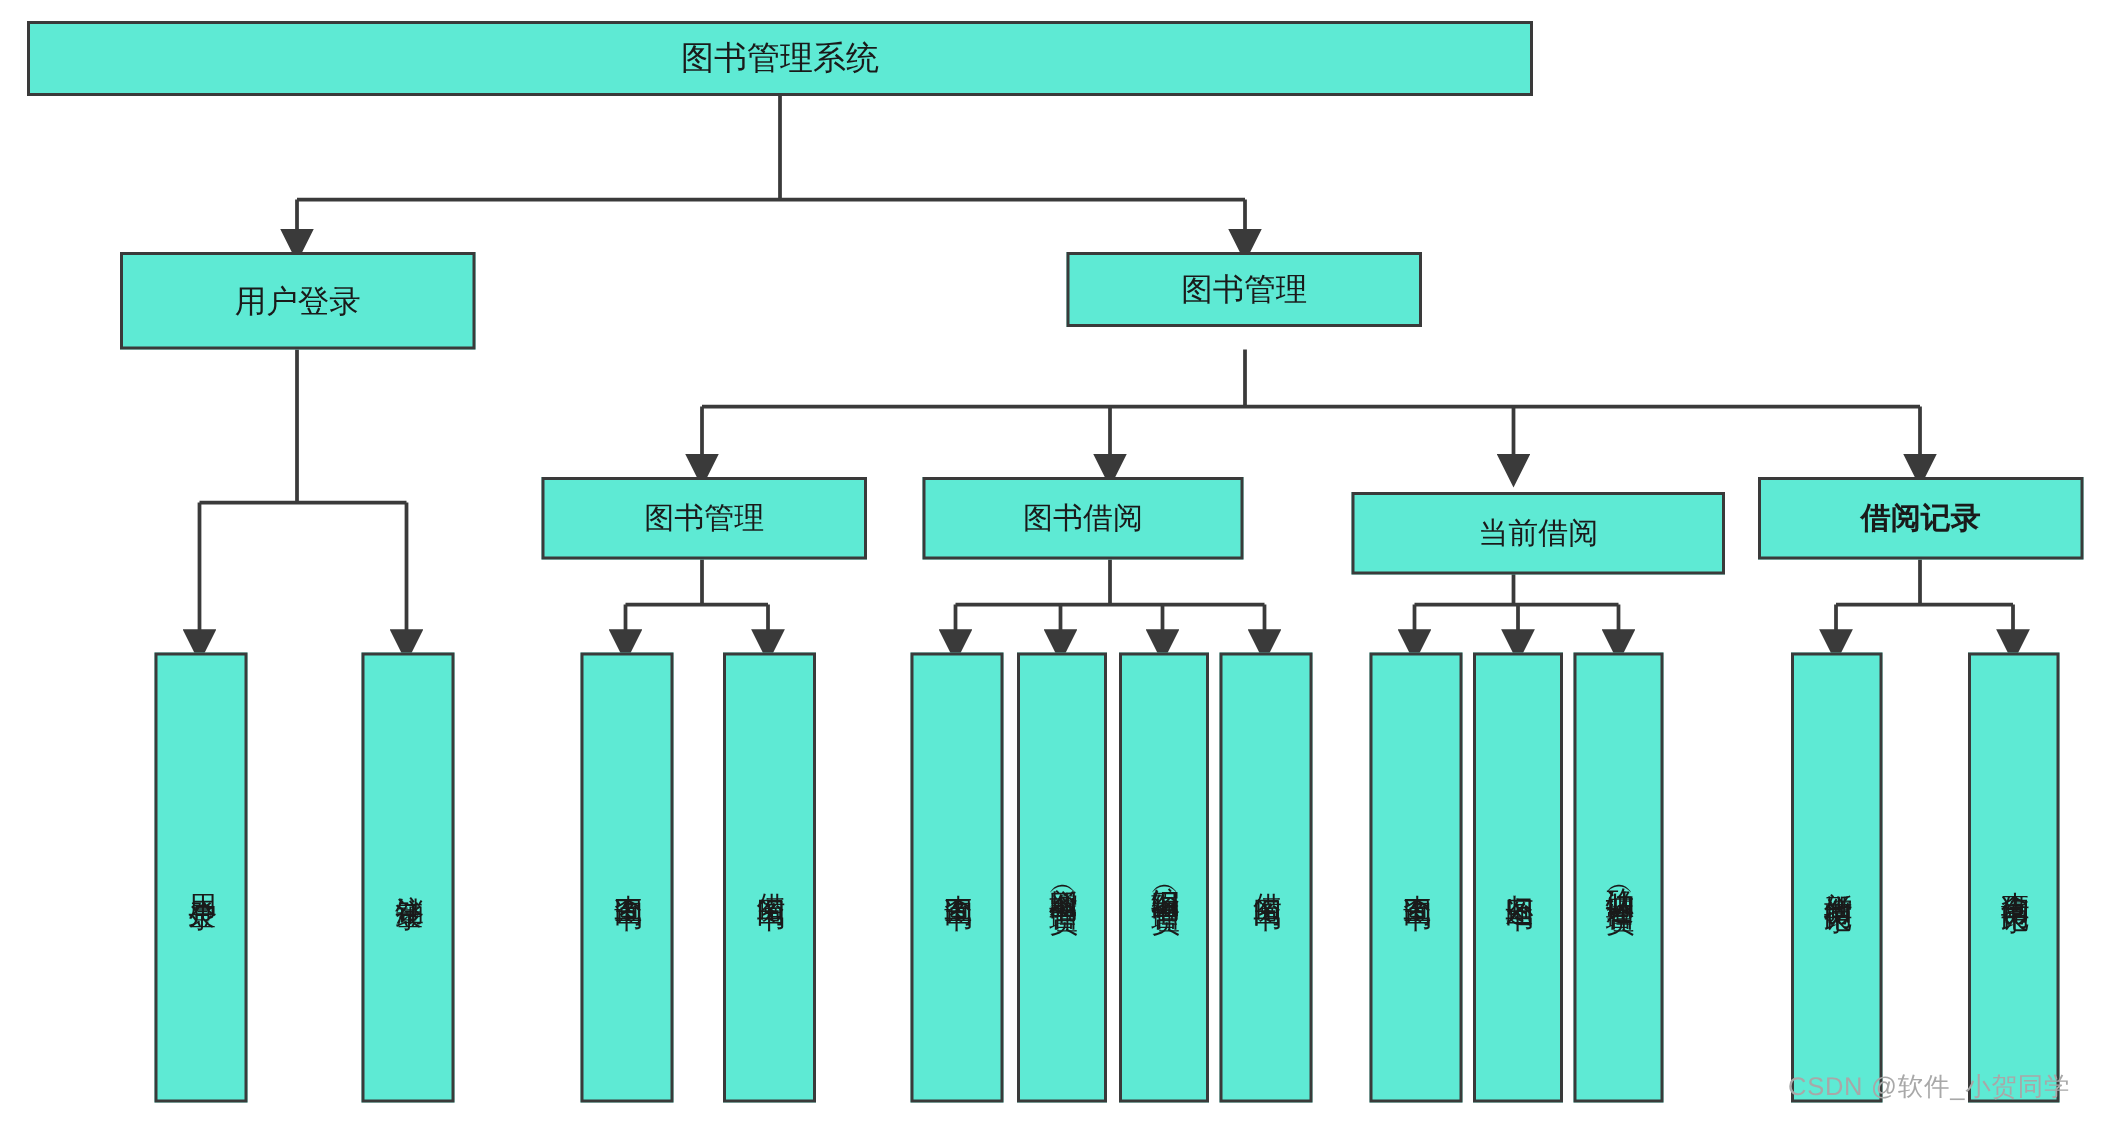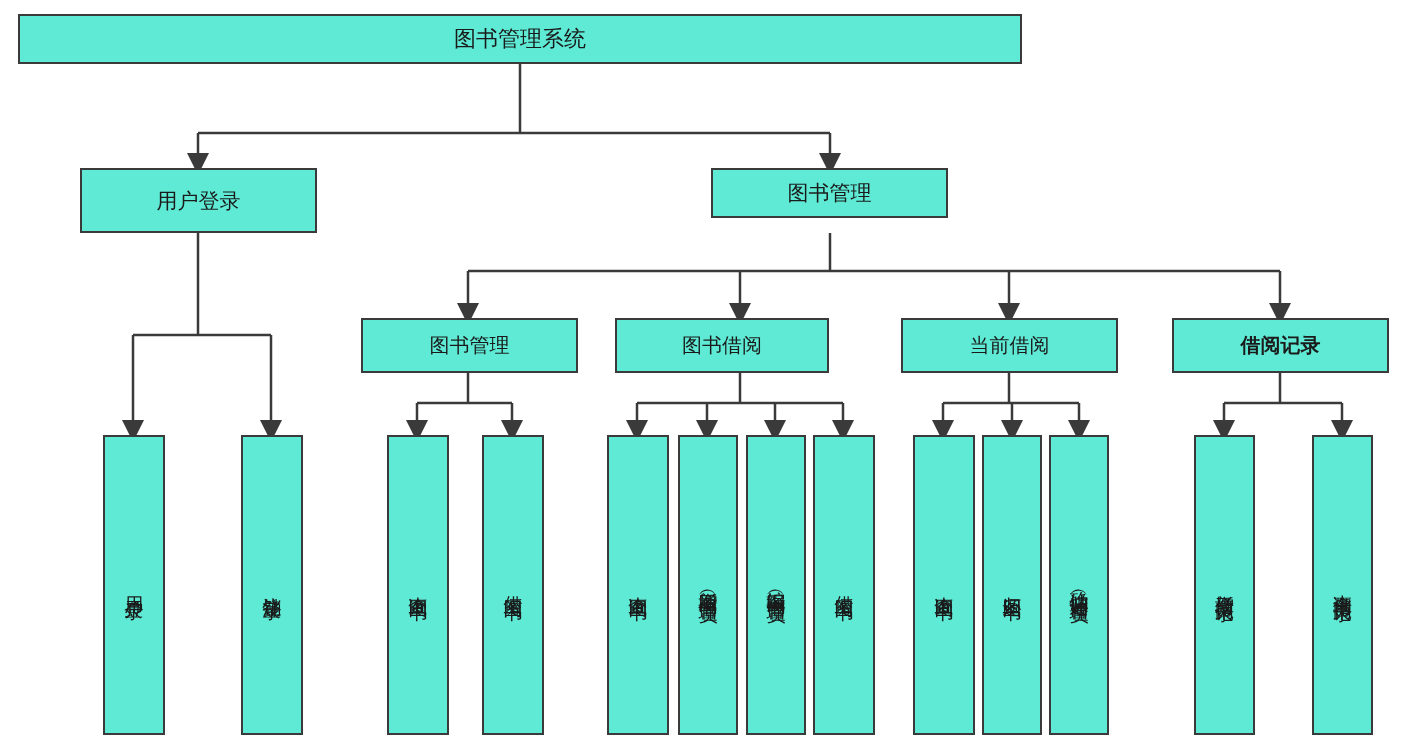--- a/index.html
+++ b/index.html
@@ -139,21 +139,21 @@
   </div>
 
   <div class="node level-2" style="left:361px; top:318px; width:217px; height:55px;">
     <span class="lbl">图书管理</span>
   </div>
 
   <div class="node level-2" style="left:615px; top:318px; width:214px; height:55px;">
     <span class="lbl">图书借阅</span>
   </div>
 
-  <div class="node level-2" style="left:901px; top:318px; width:217px; height:55px;">
+  <div class="node level-2" style="left:901px; top:328px; width:249px; height:55px;">
     <span class="lbl">当前借阅</span>
   </div>
 
   <div class="node level-2" style="left:1172px; top:318px; width:217px; height:55px;font-weight:bold;">
     <span class="lbl">借阅记录</span>
   </div>
 
   <div class="node leaf" style="left:103px; top:435px; width:62px; height:300px;">
     <span class="lbl">用户登录</span>
   </div>
@@ -199,14 +199,15 @@
   </div>
 
   <div class="node leaf" style="left:1194px; top:435px; width:61px; height:300px;">
     <span class="lbl">新增借阅记录</span>
   </div>
 
   <div class="node leaf" style="left:1312px; top:435px; width:61px; height:300px;">
     <span class="lbl">查询借阅记录</span>
   </div>
 
+  <div class="watermark">CSDN @软件_小贺同学</div>
 
 </div>
 
 </body></html>

